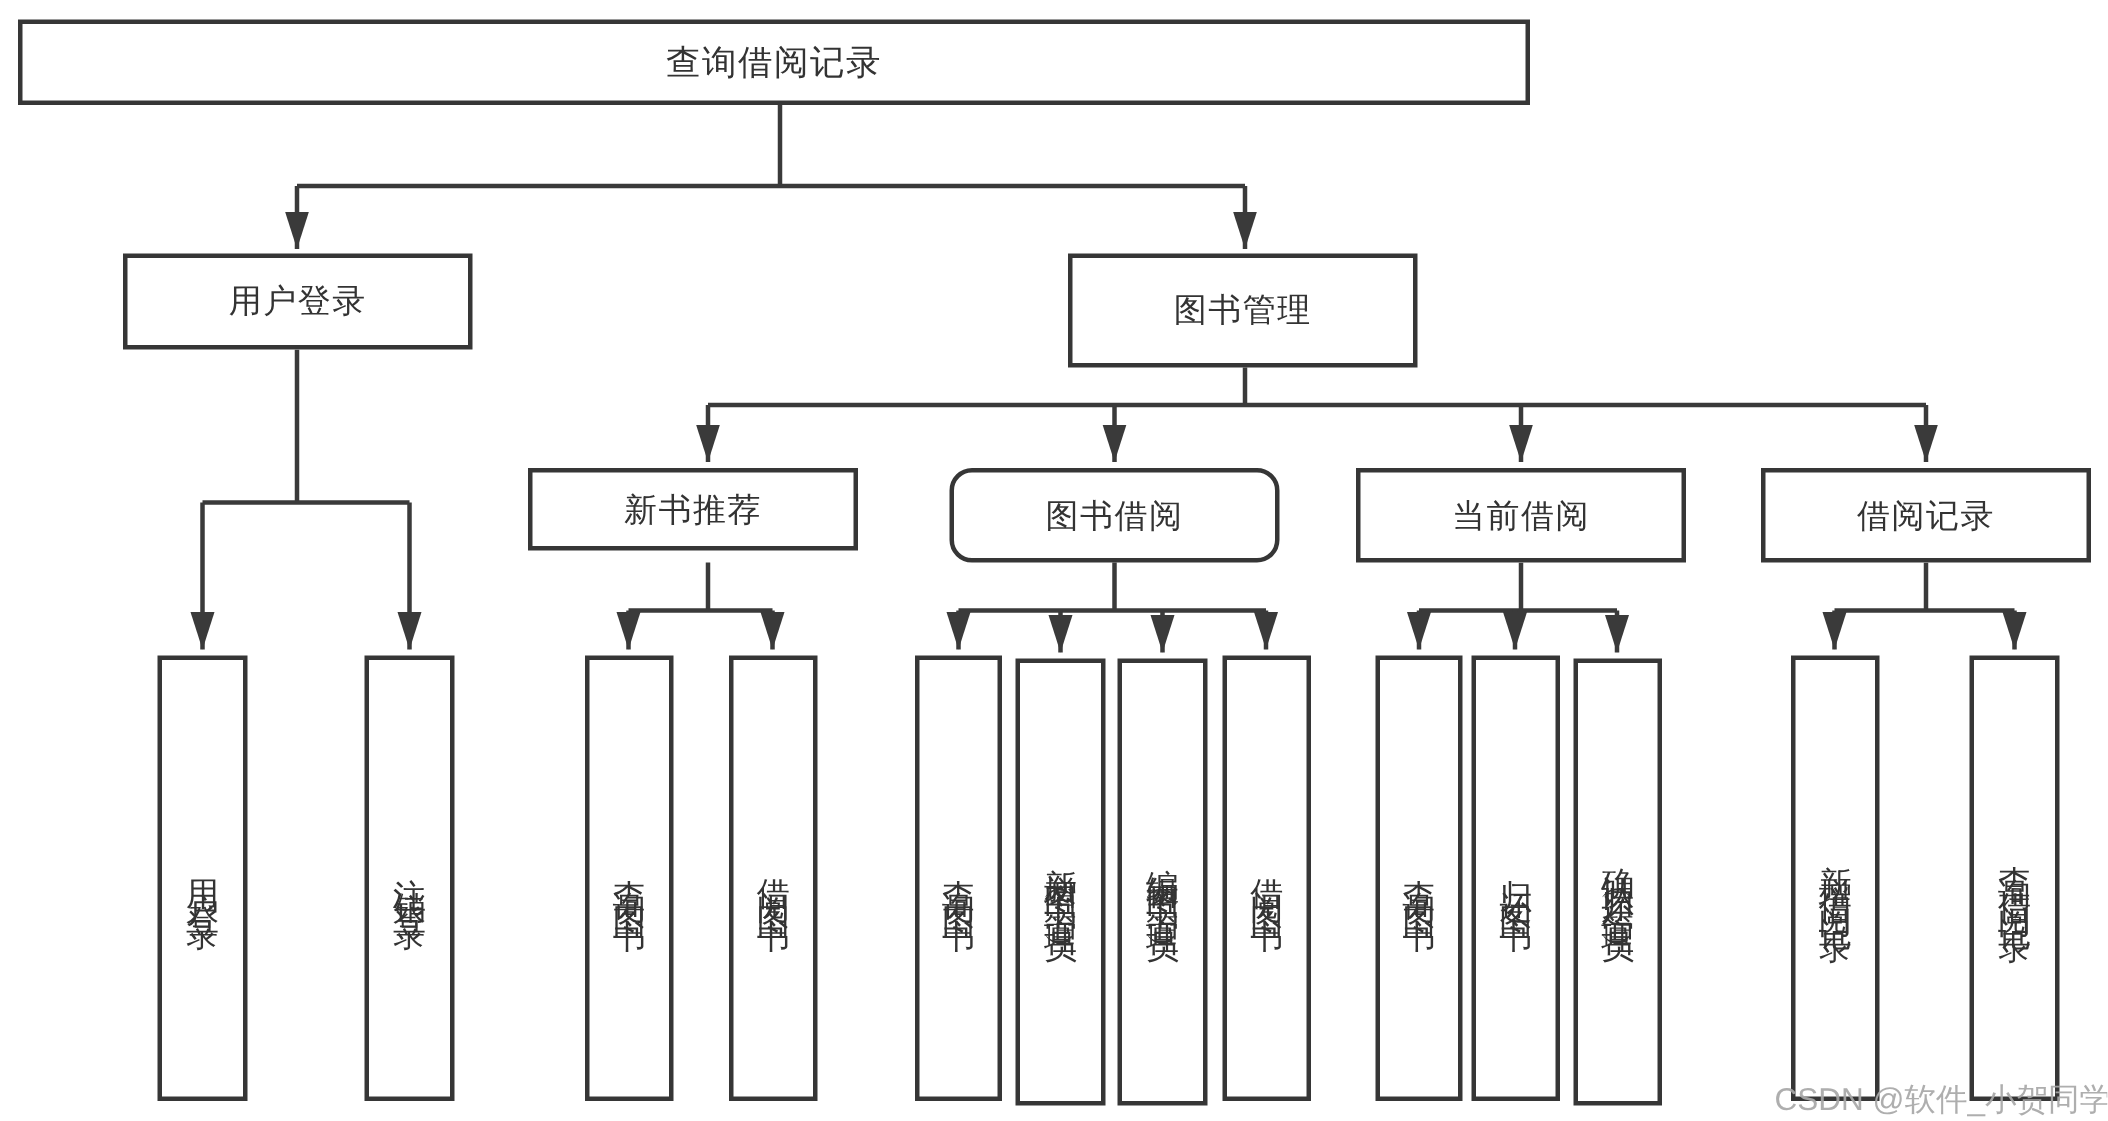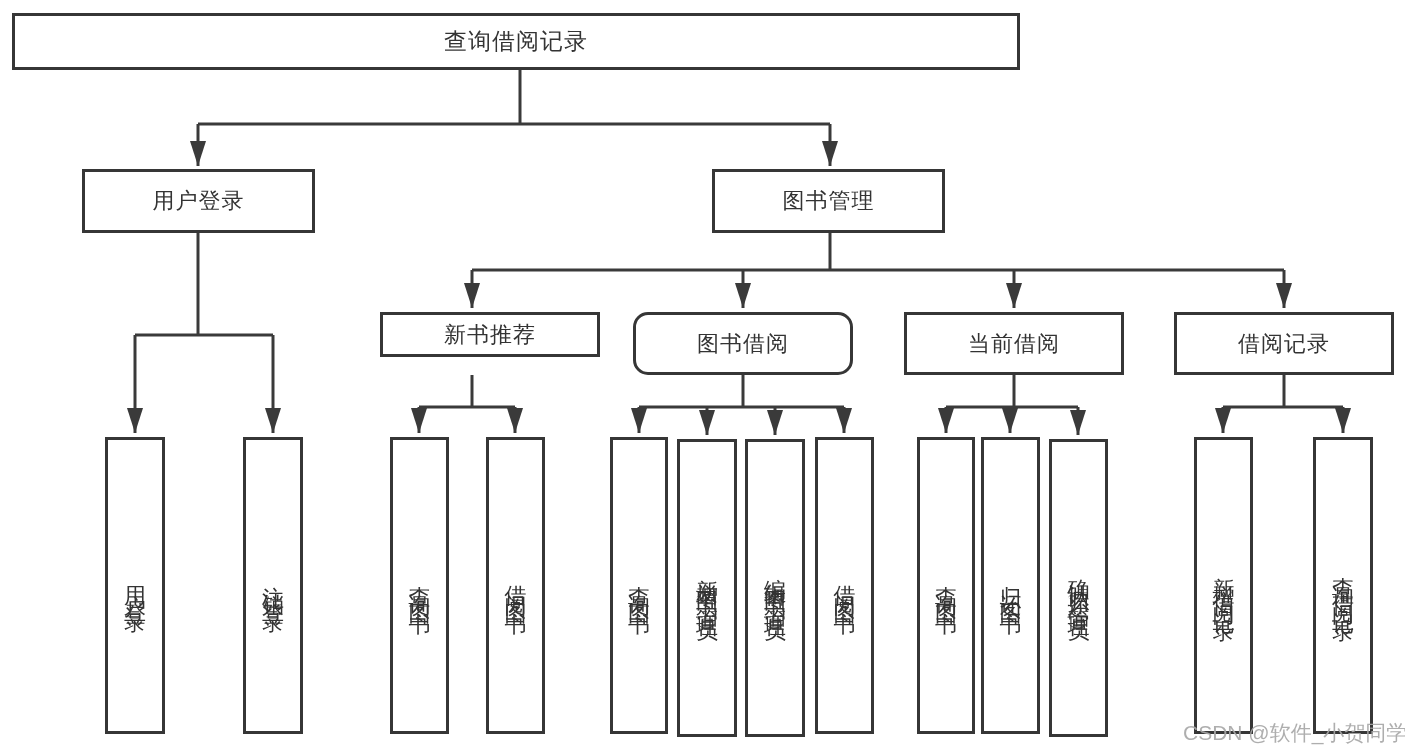--- a/index.html
+++ b/index.html
@@ -98,23 +98,23 @@
       <path d="M1284,375 V407"></path>
       <path d="M1223,407 H1343"></path>
       <path d="M1223,407 V433" marker-end="url(#arrow)"></path>
       <path d="M1343,407 V433" marker-end="url(#arrow)"></path>
     </g>
   </svg>
 
   <div class="node h root" style="left:12px;top:13px;width:1008px;height:57px;">查询借阅记录</div>
 
   <div class="node h" style="left:82px;top:169px;width:233px;height:64px;">用户登录</div>
-  <div class="node h" style="left:712px;top:169px;width:233px;height:64px;">图书管理</div>
+  <div class="node h" style="left:712px;top:169px;width:233px;height:76px;">图书管理</div>
 
-  <div class="node h" style="left:380px;top:312px;width:220px;height:45px;text-align:right;">新书推荐</div>
+  <div class="node h" style="left:352px;top:312px;width:220px;height:55px;text-align:right;">新书推荐</div>
   <div class="node h" style="left:633px;top:312px;width:220px;height:63px;border-radius:15px;">图书借阅</div>
   <div class="node h" style="left:904px;top:312px;width:220px;height:63px;text-align:center;">当前借阅</div>
   <div class="node h" style="left:1174px;top:312px;width:220px;height:63px;">借阅记录</div>
 
   <div class="node v" style="left:105px;top:437px;width:60px;height:297px;">用户登录</div>
   <div class="node v" style="left:243px;top:437px;width:60px;height:297px;">注销登录</div>
 
   <div class="node v" style="left:390px;top:437px;width:59px;height:297px;">查询图书</div>
   <div class="node v" style="left:486px;top:437px;width:59px;height:297px;">借阅图书</div>
 

